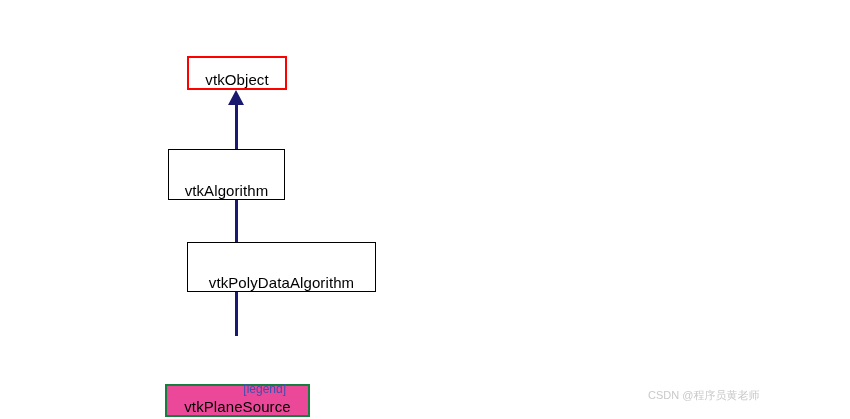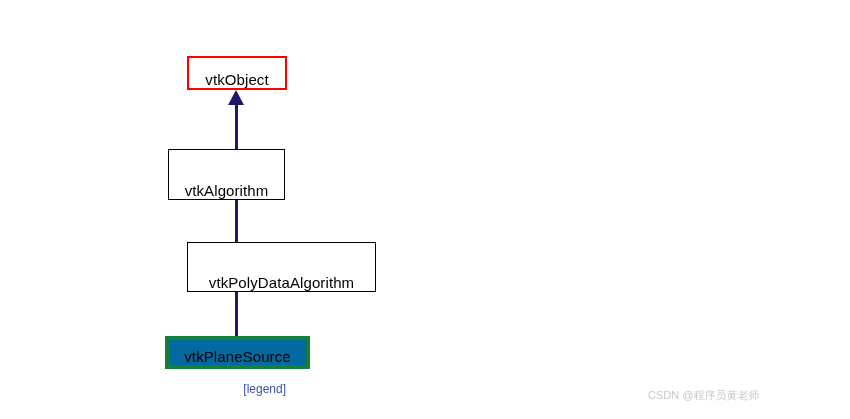--- a/index.html
+++ b/index.html
@@ -45,22 +45,23 @@
     display: block;
     padding-bottom: 1px;
   }
 
   
   .node.is-root {
     border: 2px solid #ff0000;
   }
   
   .node.is-current {
-    background: #0369a1;
-    border: 4px solid #15803d;
+    background: #ec4899;
+    border: 2px solid #15803d;
+    margin-top: 48px;
   }
 
   
   .edge {
     position: absolute;
     z-index: 2;
   }
   .edge-line {
     position: absolute;
     width: 3px;

